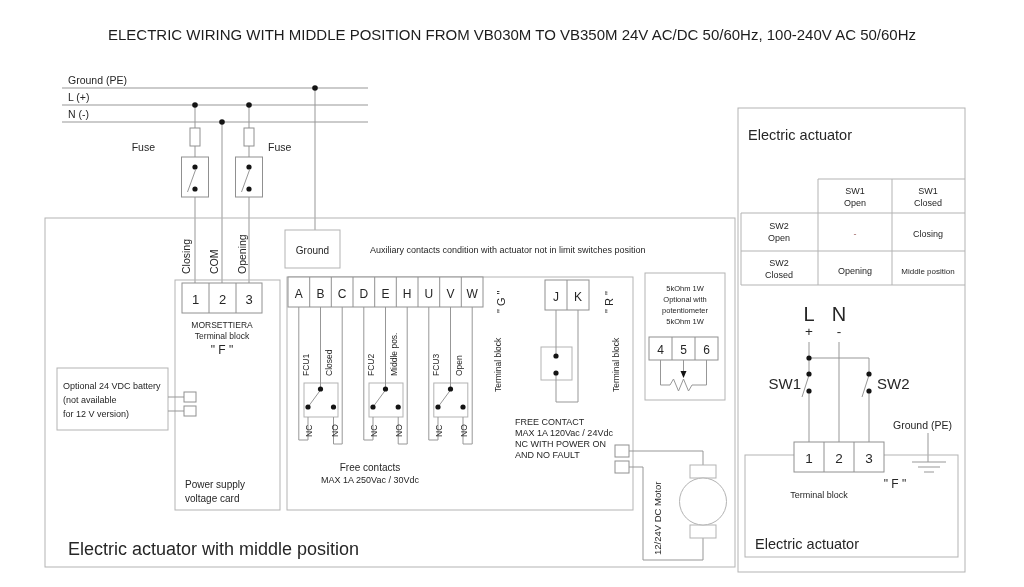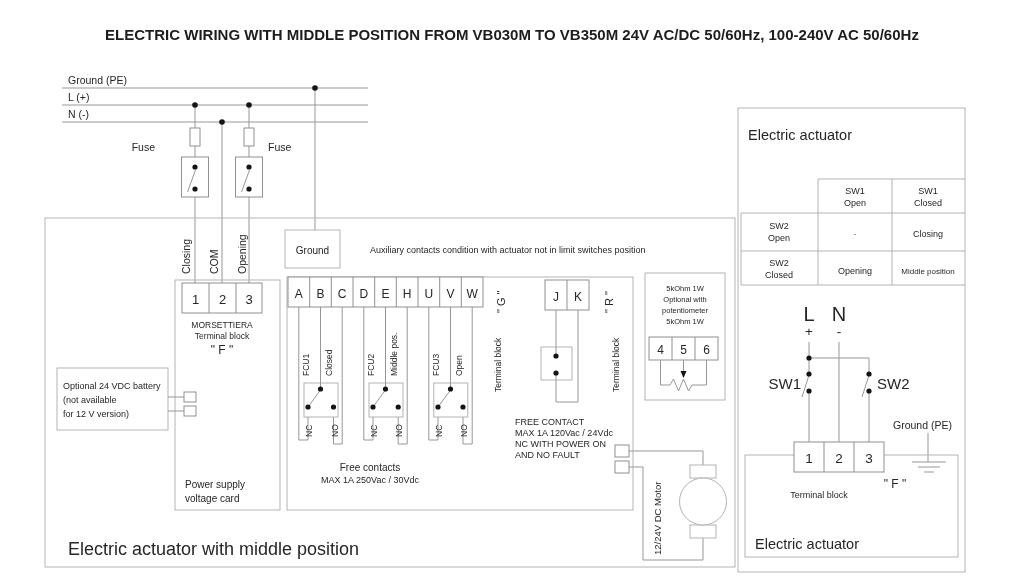--- a/index.html
+++ b/index.html
@@ -1,18 +1,18 @@
 <!DOCTYPE html>
 <html><head>
 <meta charset="utf-8">
 <style>
   html,body{margin:0;padding:0;background:#ffffff;}
   body{width:1024px;height:587px;position:relative;font-family:"Liberation Sans",sans-serif;}
   #title{position:absolute;top:26px;left:0;width:1024px;text-align:center;
-         font-size:15px;font-weight:bold;color:#1d1d1d;letter-spacing:0;}
+         font-size:15px;font-weight:normal;color:#1d1d1d;letter-spacing:0;}
   svg{position:absolute;top:0;left:0;display:block;}
   svg text{font-family:"Liberation Sans",sans-serif;}
   .t{fill:#262626;}
   .w{stroke:#979797;stroke-width:1;fill:none;}
   .bx{stroke:#b3b3b3;stroke-width:1;fill:none;}
   .bw{stroke:#b3b3b3;stroke-width:1;fill:#ffffff;}
   .cell{stroke:#909090;stroke-width:1;fill:#ffffff;}
   .cl{stroke:#909090;stroke-width:1;fill:none;}
   .dot{fill:#141414;stroke:none;}
   .mid{text-anchor:middle;}

